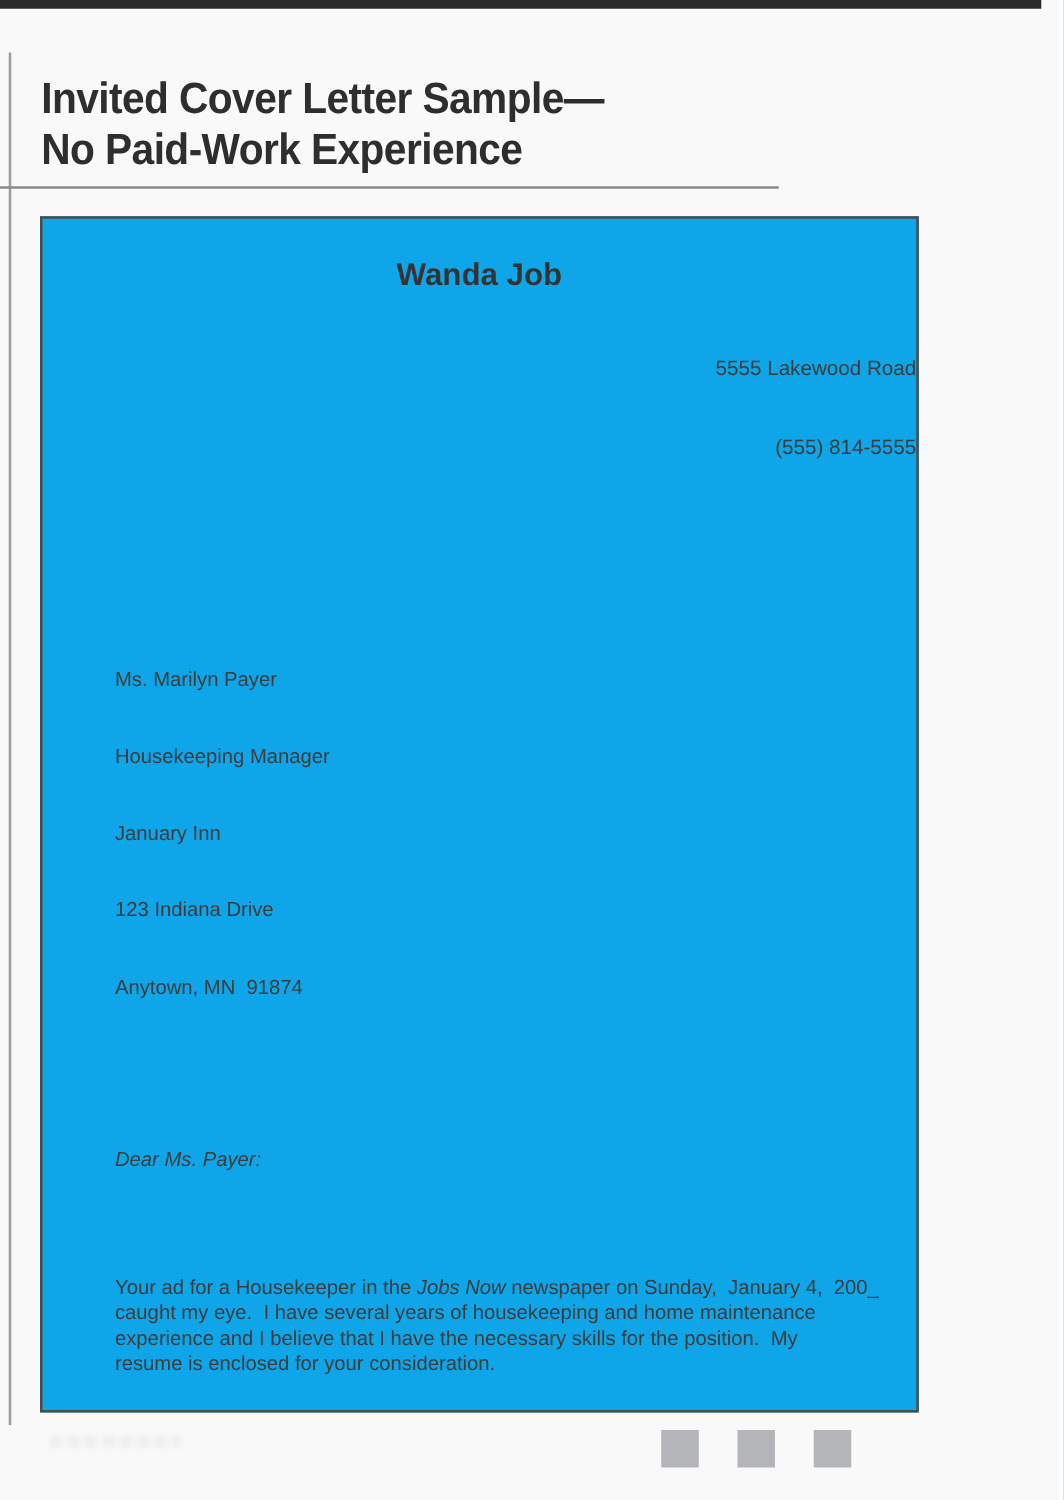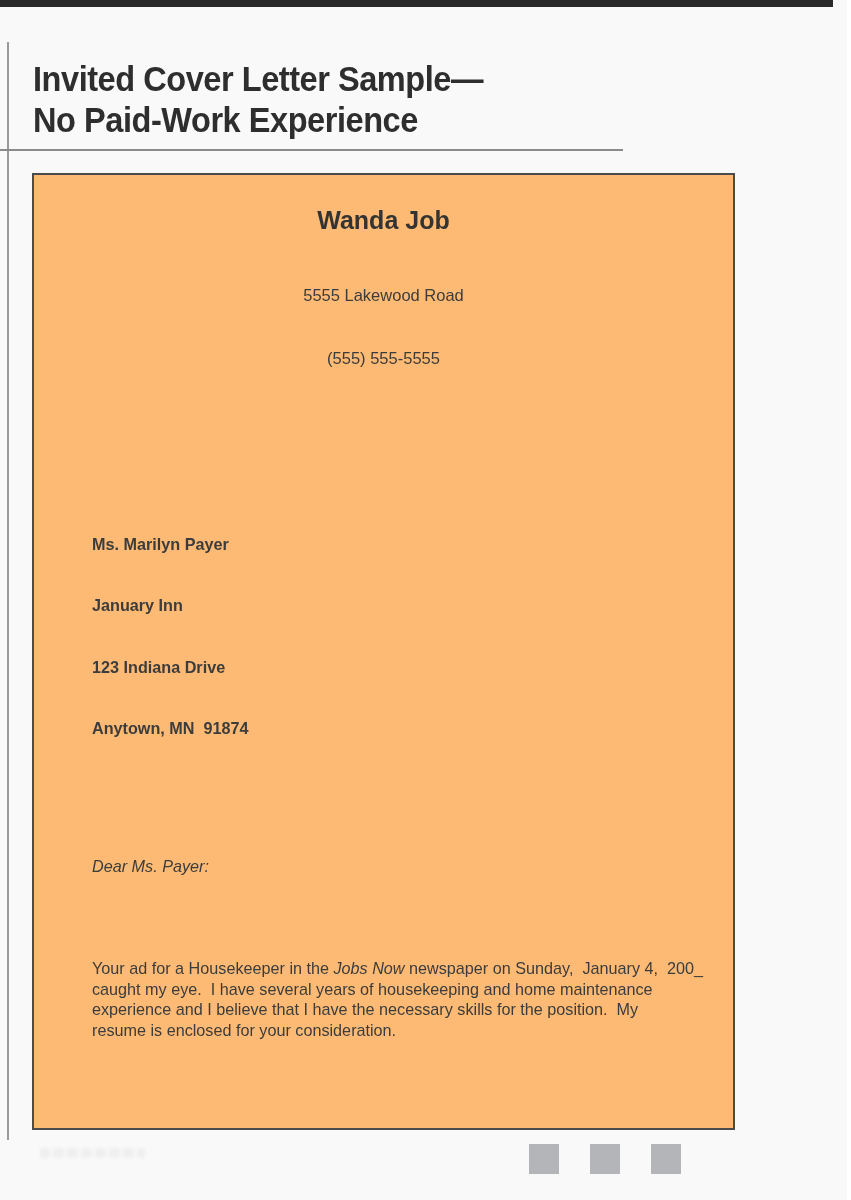--- a/index.html
+++ b/index.html
@@ -28,38 +28,38 @@
   .title {
     position: absolute; left: 33px; top: 58px;
     margin: 0; font-size: 35px; line-height: 41px;
     font-weight: bold; color: #2e2e2e; letter-spacing: -0.5px;
     transform: scaleX(0.93); transform-origin: left top;
     white-space: pre;
   }
   .letterbox {
     position: absolute; left: 32px; top: 173px; width: 703px; height: 957px;
     border: 2px solid #4b4b4b; box-sizing: border-box;
-    background: #fdba74;
+    background: #0ea5e9;
     color: #3c3c3c;
   }
   .letterbox * { white-space: pre-wrap; }
   .sender-name {
     margin-top: 30px; text-align: center;
     font-size: 25px; line-height: 30px; font-weight: bold; color: #333333;
   }
   .sender-addr {
-    margin-top: 8px; text-align: center;
+    margin-top: 8px; text-align: right;
     font-size: 16.5px; line-height: 21px;
   }
   .body-col {
     margin-left: 58px; width: 632px;
     font-size: 16.2px; line-height: 20.5px;
   }
   .body-col .date       { margin-top: 20px; }
-  .body-col .recipient  { margin-top: 20px; font-weight: bold; }
+  .body-col .recipient  { margin-top: 20px; }
   .body-col .salutation { margin-top: 15px; font-style: italic; }
   .body-col p.para      { margin: 20px 0 0 0; }
   .italic { font-style: italic; text-align: right; }
   .watermark {
     position: absolute; left: 40px; top: 1148px; width: 105px; height: 10px;
     background: repeating-linear-gradient(90deg, #e3e3e3 0 9px, #f2f2f2 9px 14px);
     opacity: 0.45; filter: blur(1.5px);
   }
   .squares {
     position: absolute; left: 529px; top: 1144px;
@@ -76,27 +76,28 @@
 
 <h1 class="title"><span>Invited Cover Letter Sample—</span>
 <span>No Paid-Work Experience</span></h1>
 
 <div class="hrule"></div>
 
 <div class="letterbox">
   <div class="sender-name">Wanda Job</div>
   <div class="sender-addr">
     <div>5555 Lakewood Road</div>
-    <div>(555) 555-5555</div>
+    <div>(555) 814-5555</div>
   </div>
 
   <div class="body-col">
 
     <div class="recipient">
       <div>Ms. Marilyn Payer</div>
+      <div>Housekeeping Manager</div>
       <div>January Inn</div>
       <div>123 Indiana Drive</div>
       <div>Anytown, MN  91874</div>
     </div>
 
     <div class="salutation">Dear Ms. Payer:</div>
 
     <p class="para para-1"><span>Your ad for a Housekeeper in the </span><span class="italic">Jobs Now</span><span> newspaper on Sunday,  January 4,  200_
 caught my eye.  I have several years of housekeeping and home maintenance
 experience and I believe that I have the necessary skills for the position.  My

